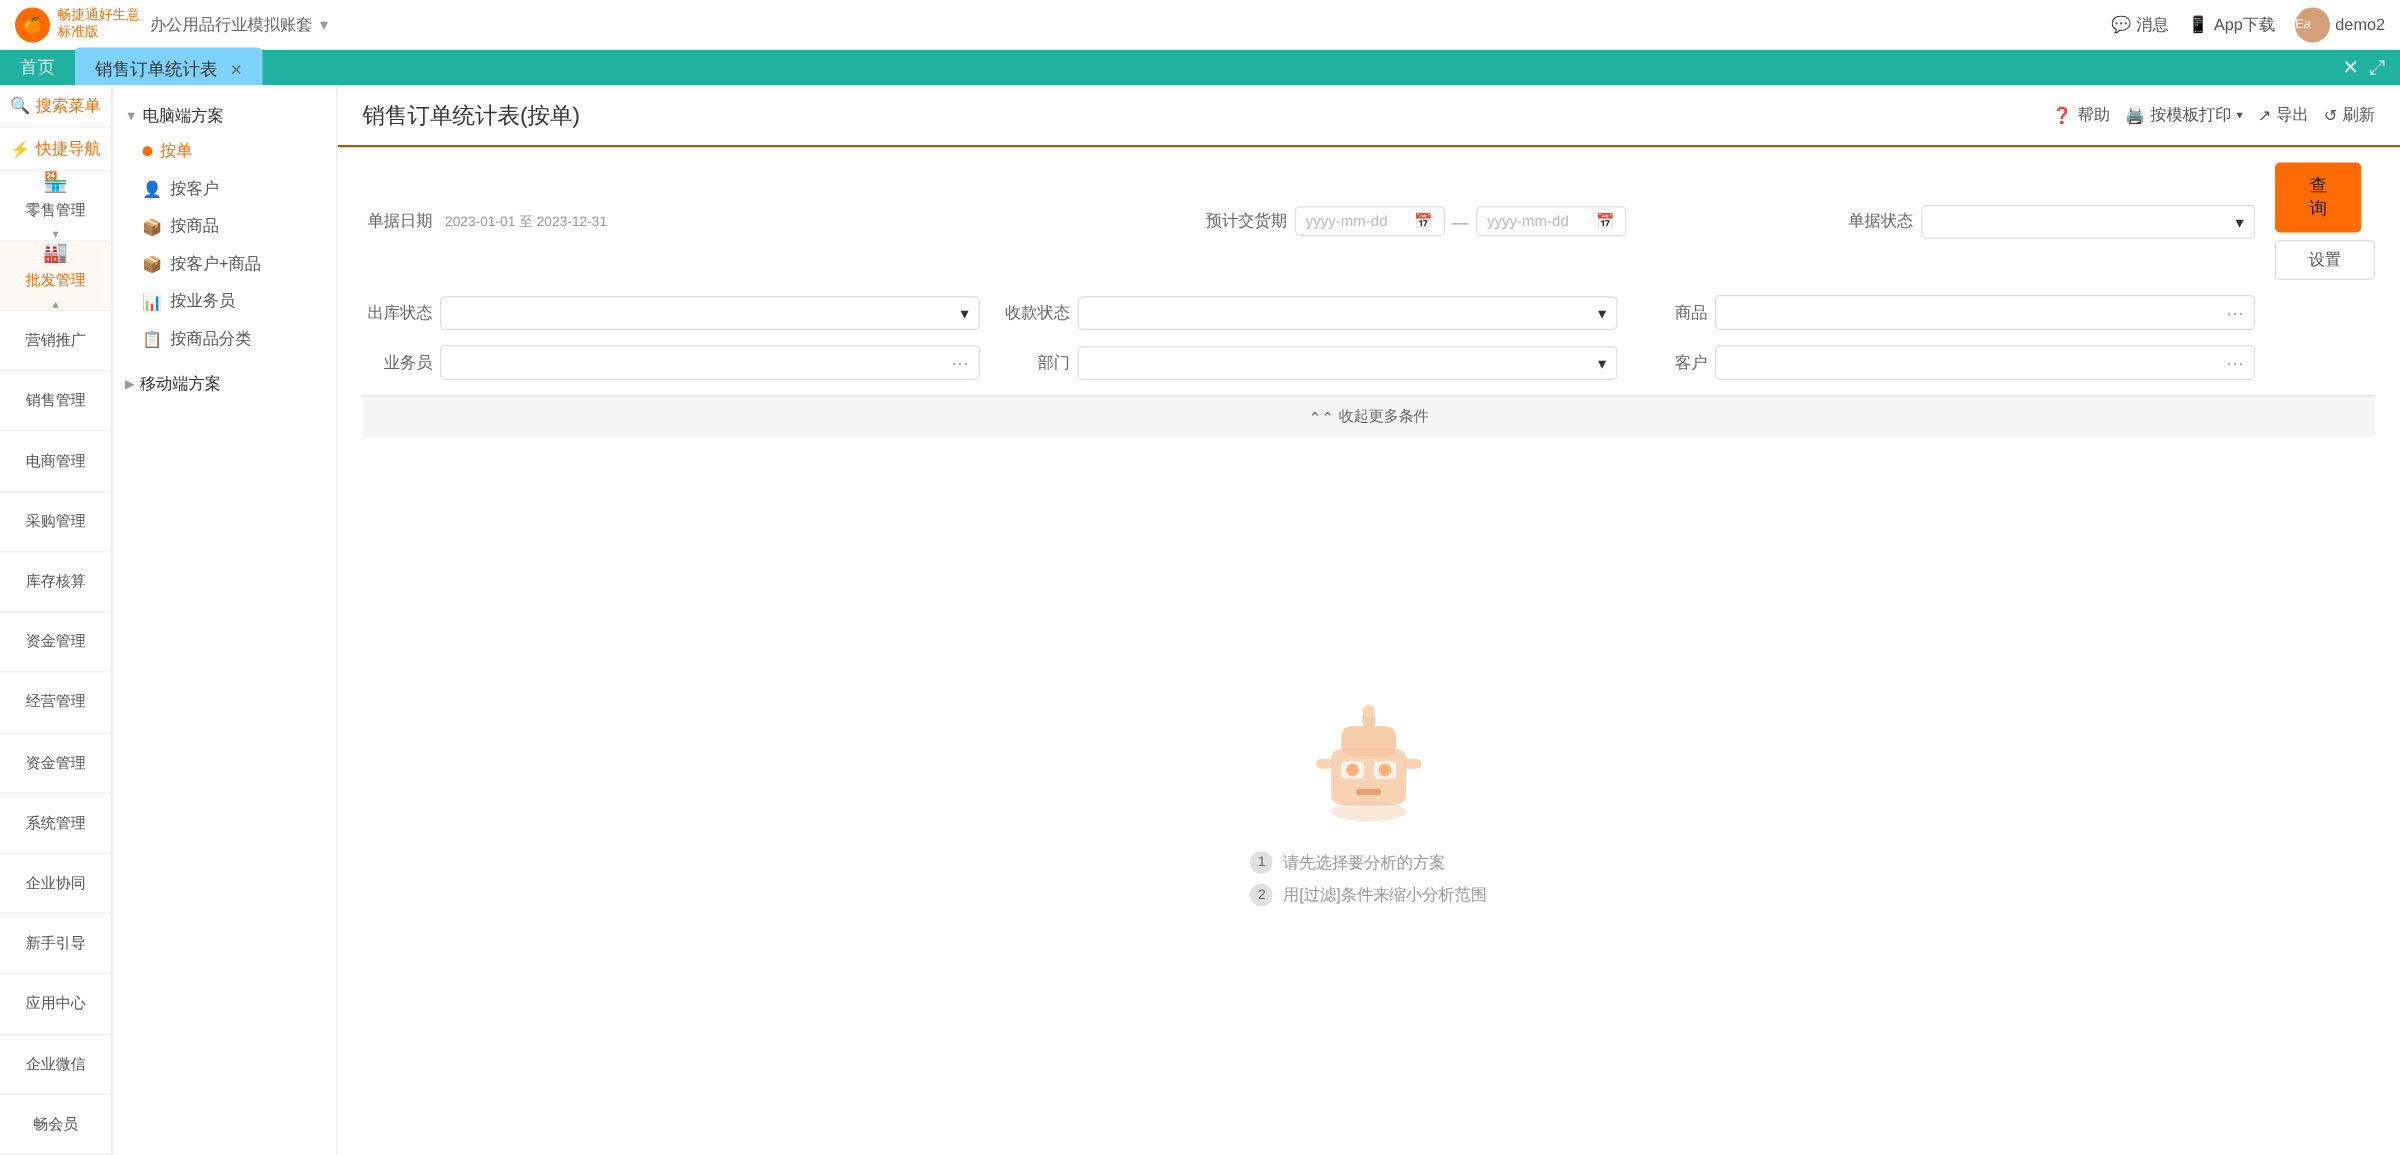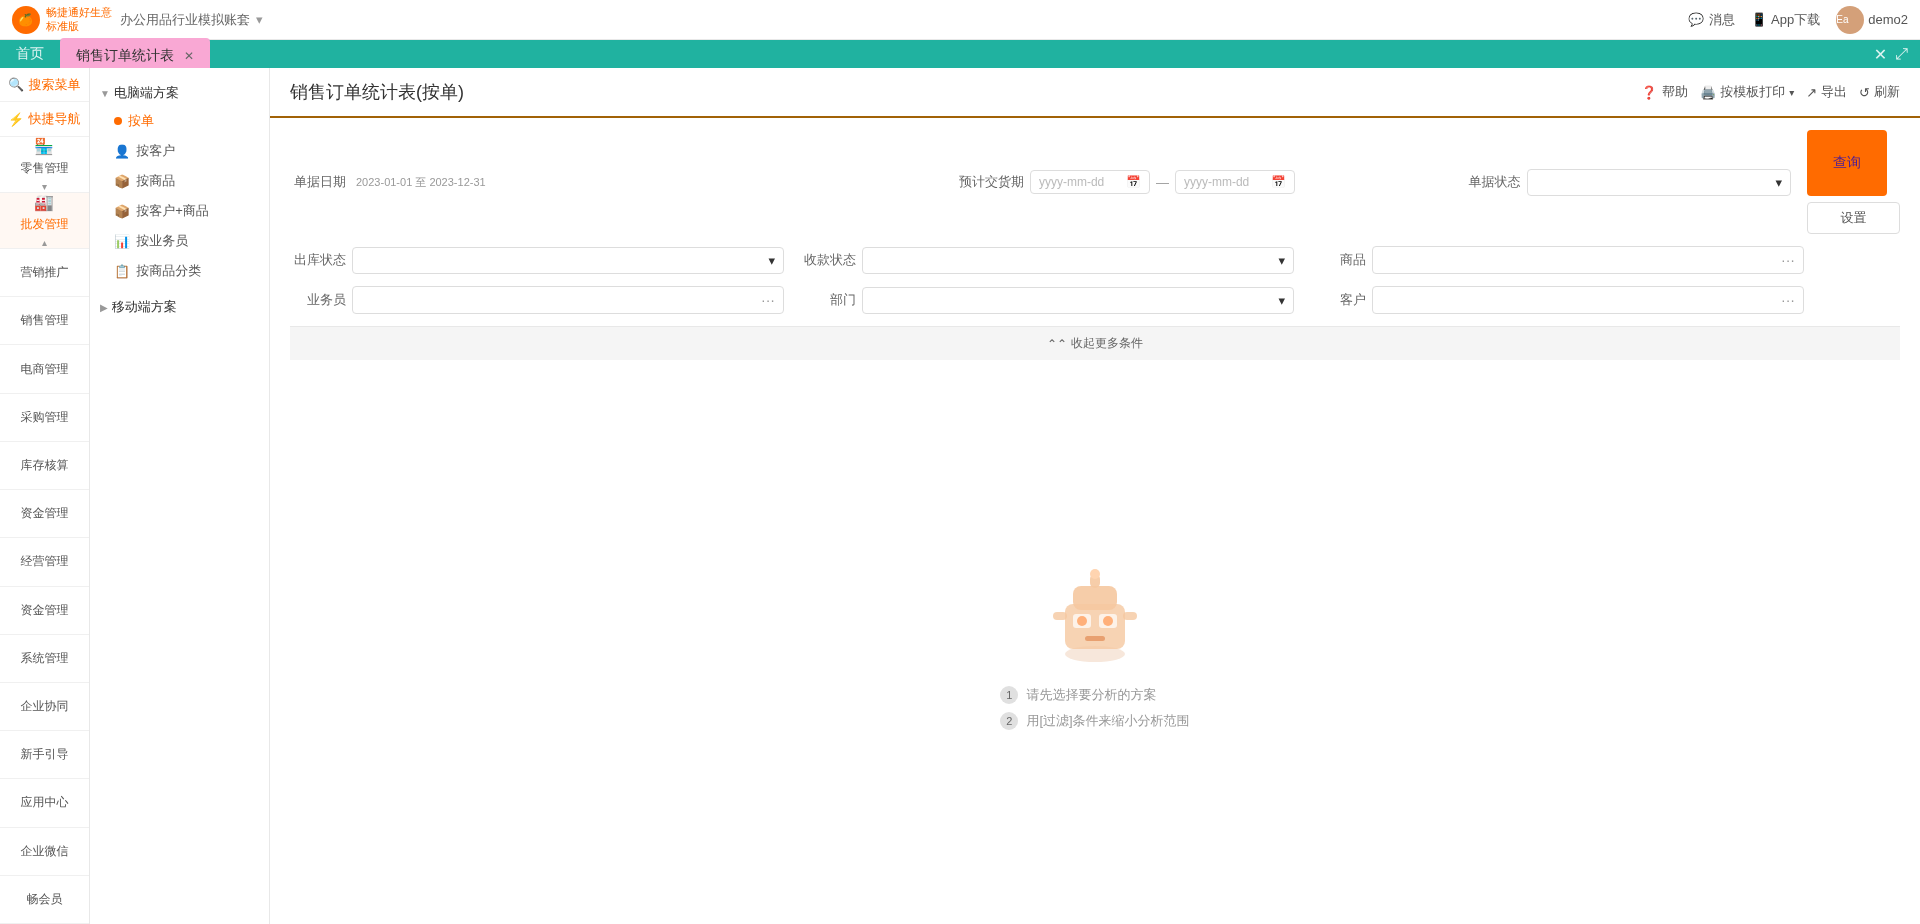--- a/index.html
+++ b/index.html
@@ -45,21 +45,21 @@
       height: 40px;
       display: flex;
       align-items: center;
       padding: 0 16px;
       cursor: pointer;
       font-size: 14px;
       color: rgba(255,255,255,0.85);
       gap: 6px;
     }
     .tab-item.active {
-      background: #f9a8d4;
+      background: #7dd3fc;
       color: #333;
       border-radius: 4px 4px 0 0;
       margin-top: 4px;
       height: 36px;
     }
     .tab-close { font-size: 12px; color: #666; cursor: pointer; margin-left: 4px; }
     .tab-bar-actions { margin-left: auto; display: flex; align-items: center; gap: 8px; padding-right: 12px; }
     .tab-bar-btn { color: rgba(255,255,255,0.85); cursor: pointer; font-size: 16px; }
 
     
@@ -235,37 +235,37 @@
     .hint-num {
       width: 18px; height: 18px; border-radius: 50%;
       background: #e0e0e0;
       display: flex; align-items: center; justify-content: center;
       font-size: 11px; color: #666; flex-shrink: 0;
     }
 
     
     .query-btn {
       background: #ff6b00;
-      color: #4c1d95;
+      color: #0f172a;
       border: none;
       border-radius: 4px;
-      padding: 24px 24px;
+      padding: 10px 24px;
       font-size: 14px;
       cursor: pointer;
-      width: 80px;
+      width: 69px;
     }
     .settings-btn {
       border: 1px solid #ddd;
       background: #fff;
       color: #555;
       border-radius: 4px;
       padding: 6px 16px;
       font-size: 13px;
       cursor: pointer;
-      width: 93px;
+      width: 80px;
     }
     .query-action-group { display: flex; flex-direction: column; gap: 6px; flex-shrink: 0; }
 
     .filter-container { background: #fff; padding: 12px 20px 0; }
     .filter-rows-wrap { padding-bottom: 12px; }
 
     
     .status-select-wide { min-width: 200px; }
   </style>
 </head>

